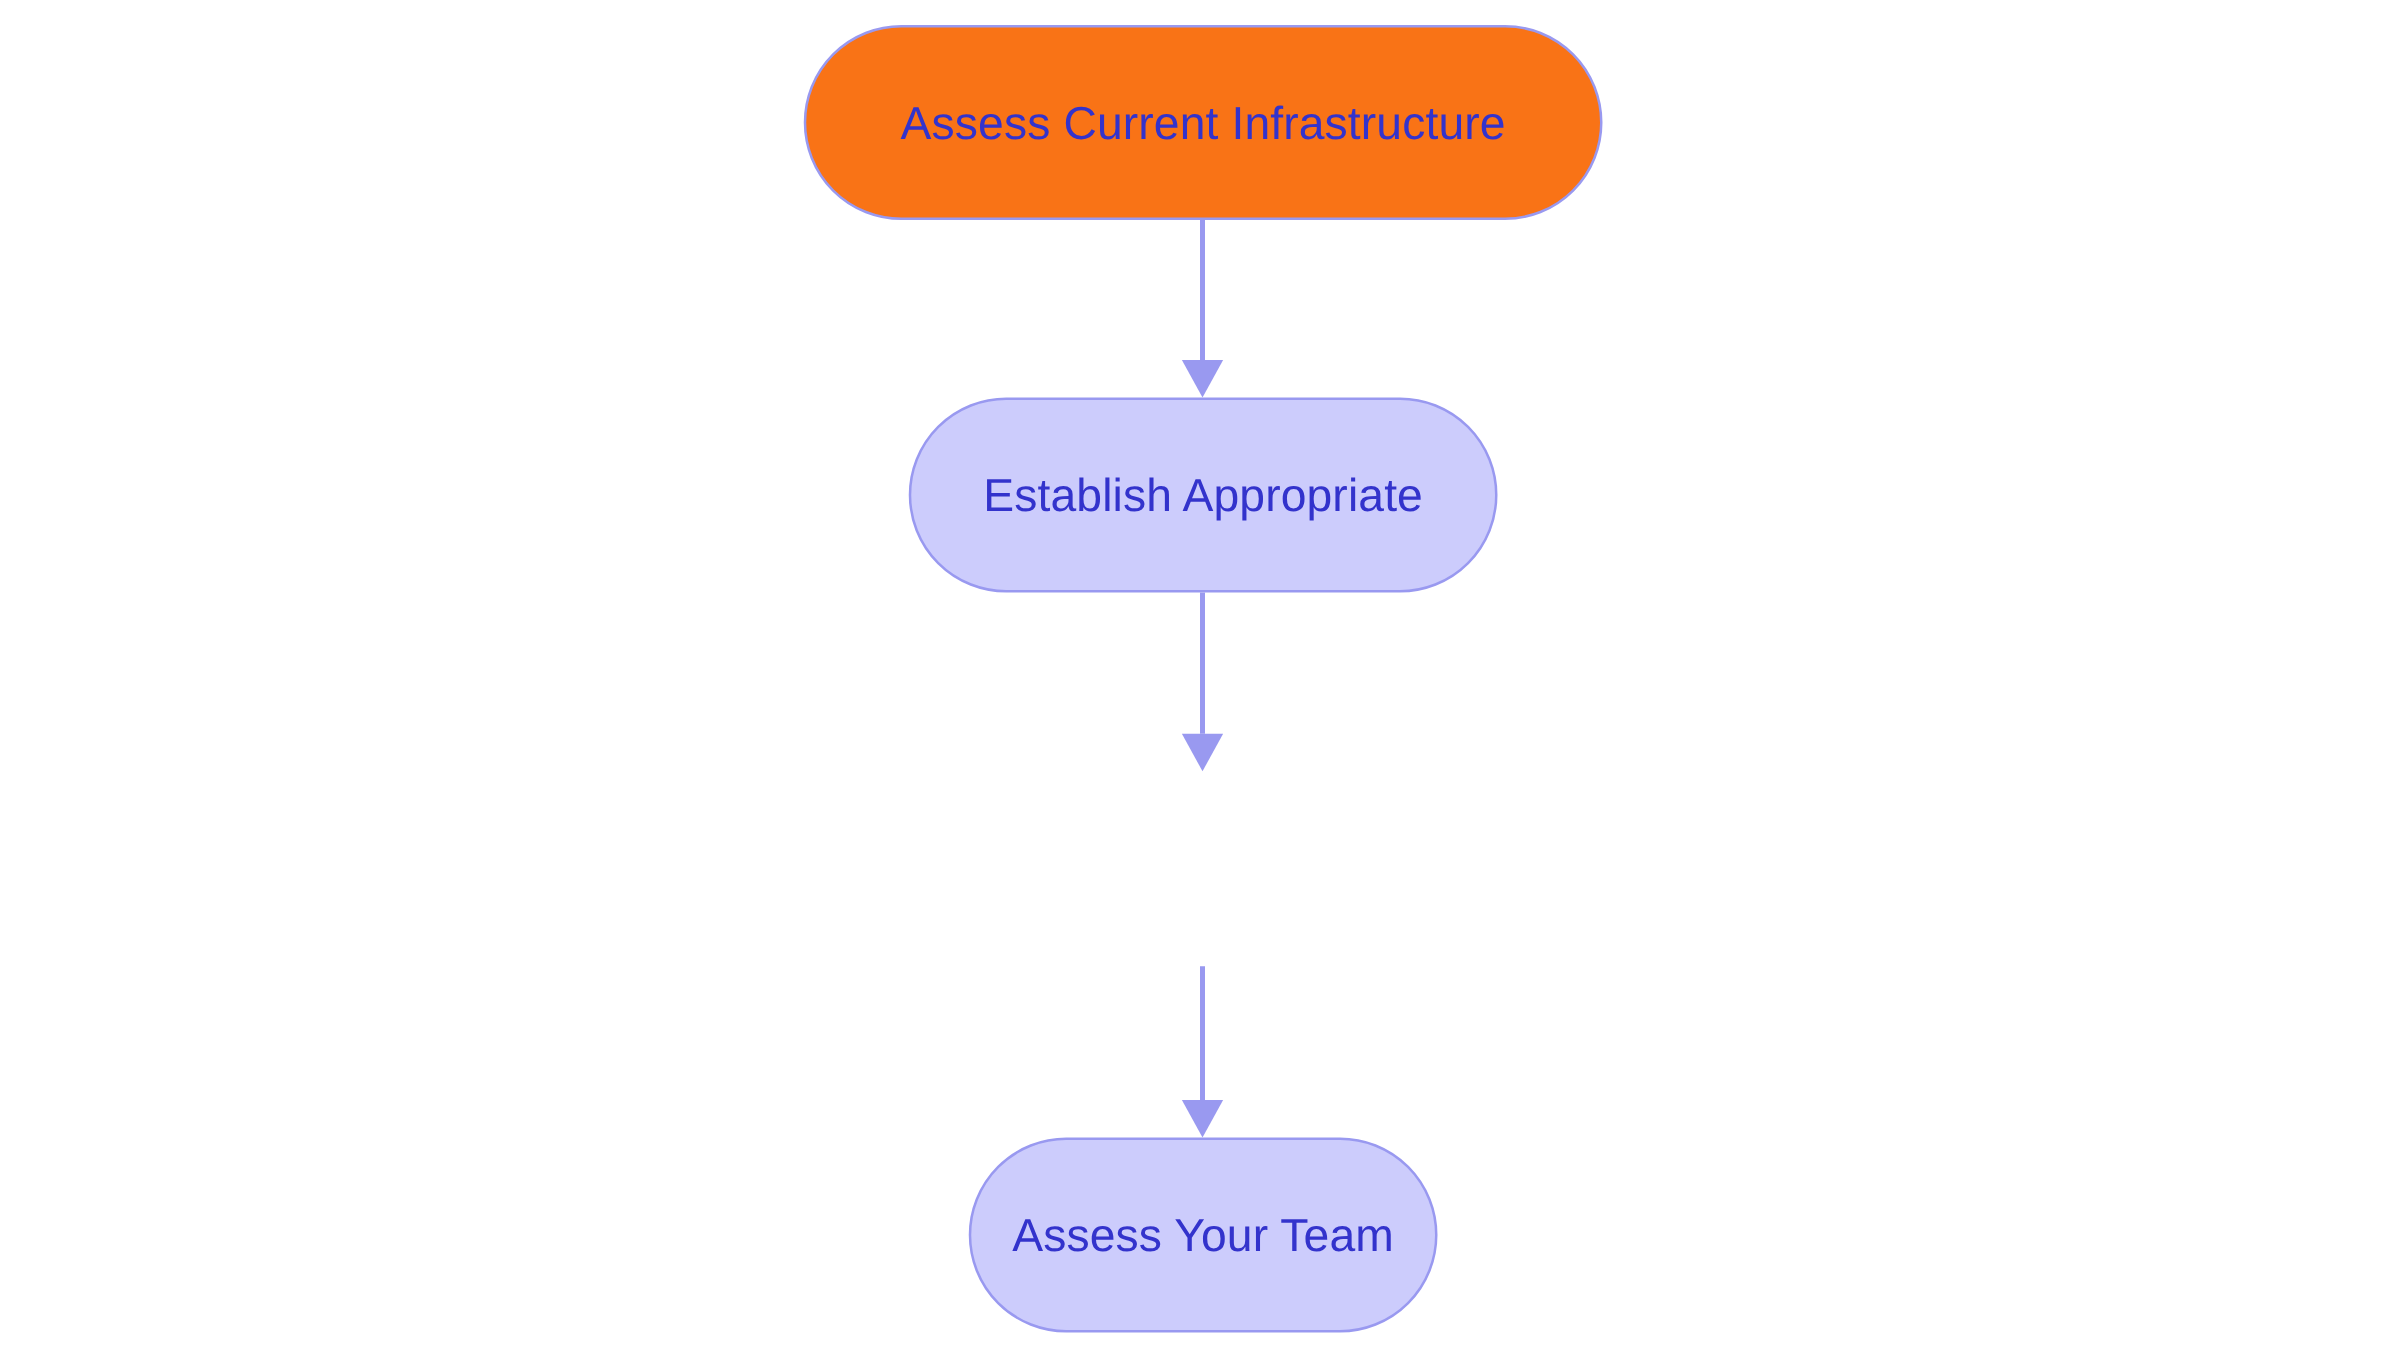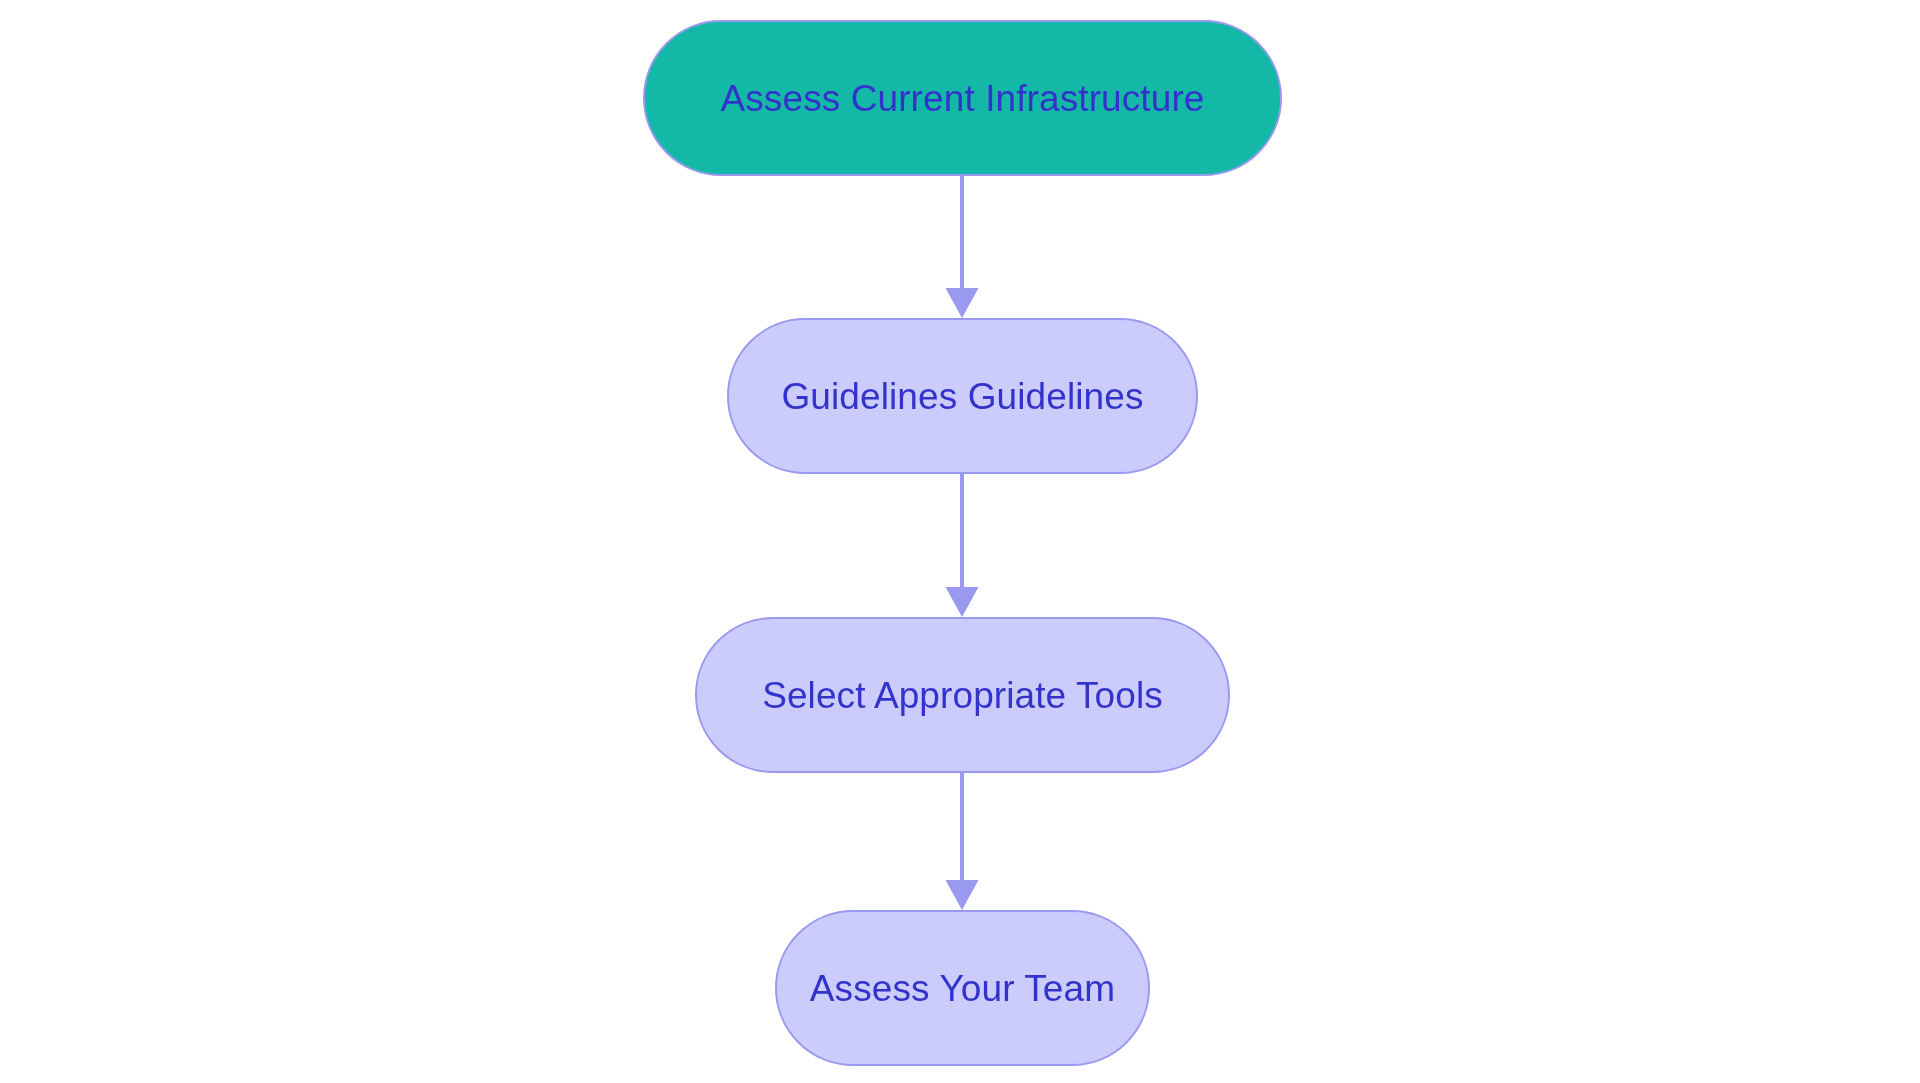--- a/index.html
+++ b/index.html
@@ -82,29 +82,26 @@
   <svg class="edge" viewBox="0 0 1920 1083" width="1920" height="1083" aria-hidden="true">
     <path class="edge-line" d="M 962 474 L 962 587" stroke="#9999f0"></path>
     <polygon class="edge-arrowhead" points="945.5,587 978.5,587 962,617" fill="#9999f0"></polygon>
   </svg>
 
   <svg class="edge" viewBox="0 0 1920 1083" width="1920" height="1083" aria-hidden="true">
     <path class="edge-line" d="M 962 773 L 962 880" stroke="#9999f0"></path>
     <polygon class="edge-arrowhead" points="945.5,880 978.5,880 962,910" fill="#9999f0"></polygon>
   </svg>
 
-  <div class="node" id="node-0" style="background: #14b8a6; border-color: rgb(153, 153, 240); justify-content: center;">
+  <div class="node" id="node-0" style="background: #f97316; border-color: rgb(153, 153, 240); justify-content: center;">
     <span class="node-label" style="color: rgb(51, 51, 204);">Assess Current Infrastructure</span>
   </div>
 
   <div class="node" id="node-1" style="background: rgb(204, 204, 252); border-color: rgb(153, 153, 240);">
-    <span class="node-label" style="color: rgb(51, 51, 204);">Guidelines Guidelines</span>
+    <span class="node-label" style="color: rgb(51, 51, 204);">Establish Appropriate</span>
   </div>
 
-  <div class="node" id="node-2" style="background: rgb(204, 204, 252); border-color: rgb(153, 153, 240);">
-    <span class="node-label" style="color: rgb(51, 51, 204);">Select Appropriate Tools</span>
-  </div>
 
   <div class="node" id="node-3" style="background: rgb(204, 204, 252); border-color: rgb(153, 153, 240);">
     <span class="node-label" style="color: rgb(51, 51, 204);">Assess Your Team</span>
   </div>
 
 </div>
 
 </body></html>

